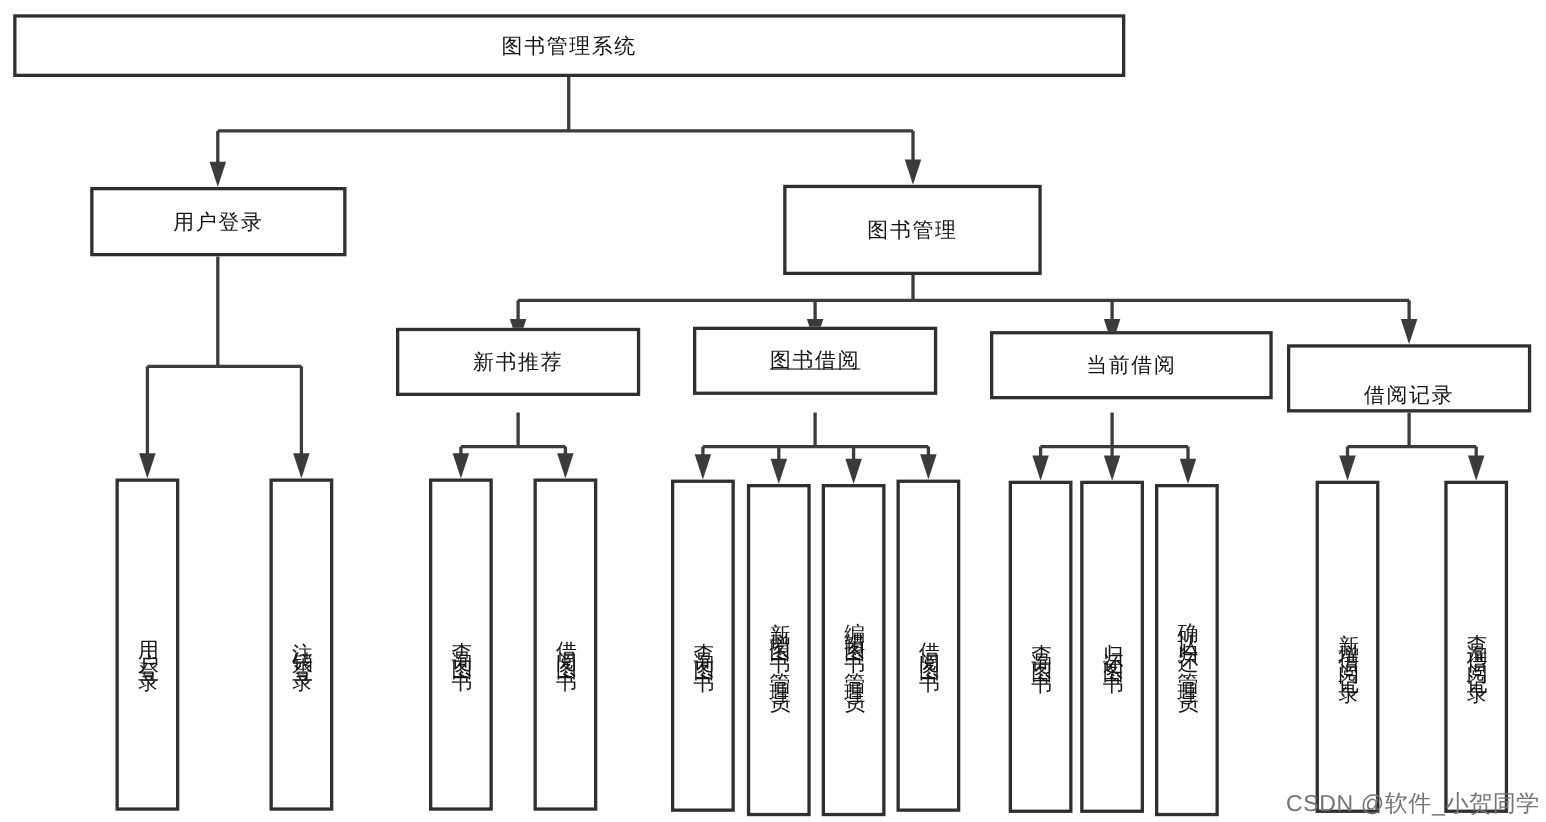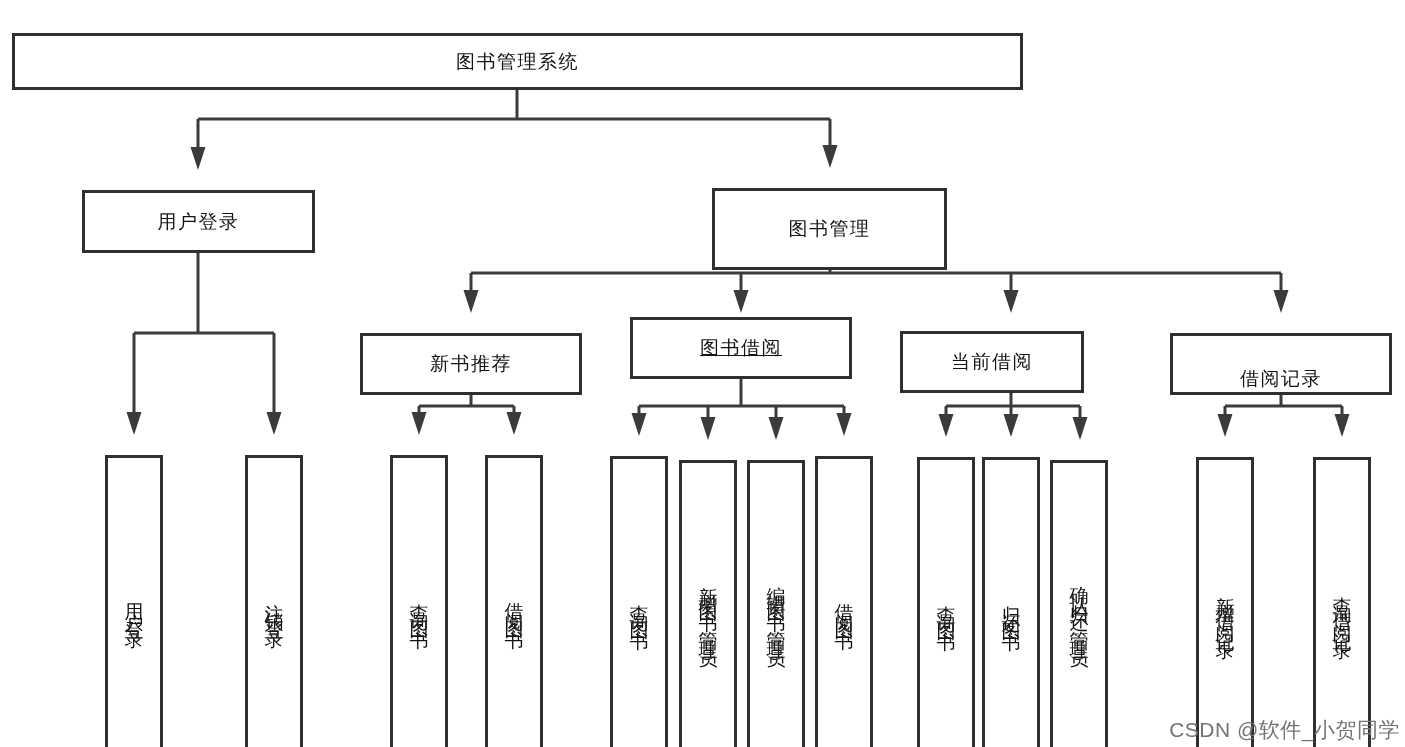--- a/index.html
+++ b/index.html
@@ -14,21 +14,20 @@
   .node{
     position:absolute;
     box-sizing:border-box;
     border:3px solid #2f2f2f;
     background:#ffffff;
     display:flex;
     align-items:center;
     justify-content:center;
     z-index:2;
     color:#141414;
-    margin-top:20px;
   }
   .hnode{font-size:19px;letter-spacing:1.5px;}
   .vnode{font-size:19px;}
   .vnode .vtext{
     writing-mode:vertical-rl;
     text-orientation:mixed;
     letter-spacing:9px;
     white-space:nowrap;
   }
   .watermark{
@@ -105,27 +104,27 @@
     <span>图书管理系统</span>
   </div>
 
   <div class="node hnode" style="left:82px;top:170px;width:233px;height:63px;">
     <span>用户登录</span>
   </div>
   <div class="node hnode" style="left:712px;top:168px;width:235px;height:82px;">
     <span>图书管理</span>
   </div>
 
-  <div class="node hnode" style="left:360px;top:313px;width:222px;height:62px;text-align:center;">
+  <div class="node hnode" style="left:360px;top:298px;width:222px;height:62px;text-align:center;">
     <span>新书推荐</span>
   </div>
   <div class="node hnode" style="left:630px;top:297px;width:222px;height:62px;text-decoration:underline;">
     <span>图书借阅</span>
   </div>
-  <div class="node hnode" style="left:900px;top:311px;width:184px;height:62px;">
+  <div class="node hnode" style="left:900px;top:301px;width:257px;height:62px;">
     <span>当前借阅</span>
   </div>
   <div class="node hnode" style="left:1170px;top:313px;width:222px;height:62px;align-items:flex-end;">
     <span>借阅记录</span>
   </div>
 
   <div class="node vnode" style="left:105px;top:435px;width:58px;height:302px;">
     <span class="vtext">用户登录</span>
   </div>
   <div class="node vnode" style="left:245px;top:435px;width:58px;height:302px;">

